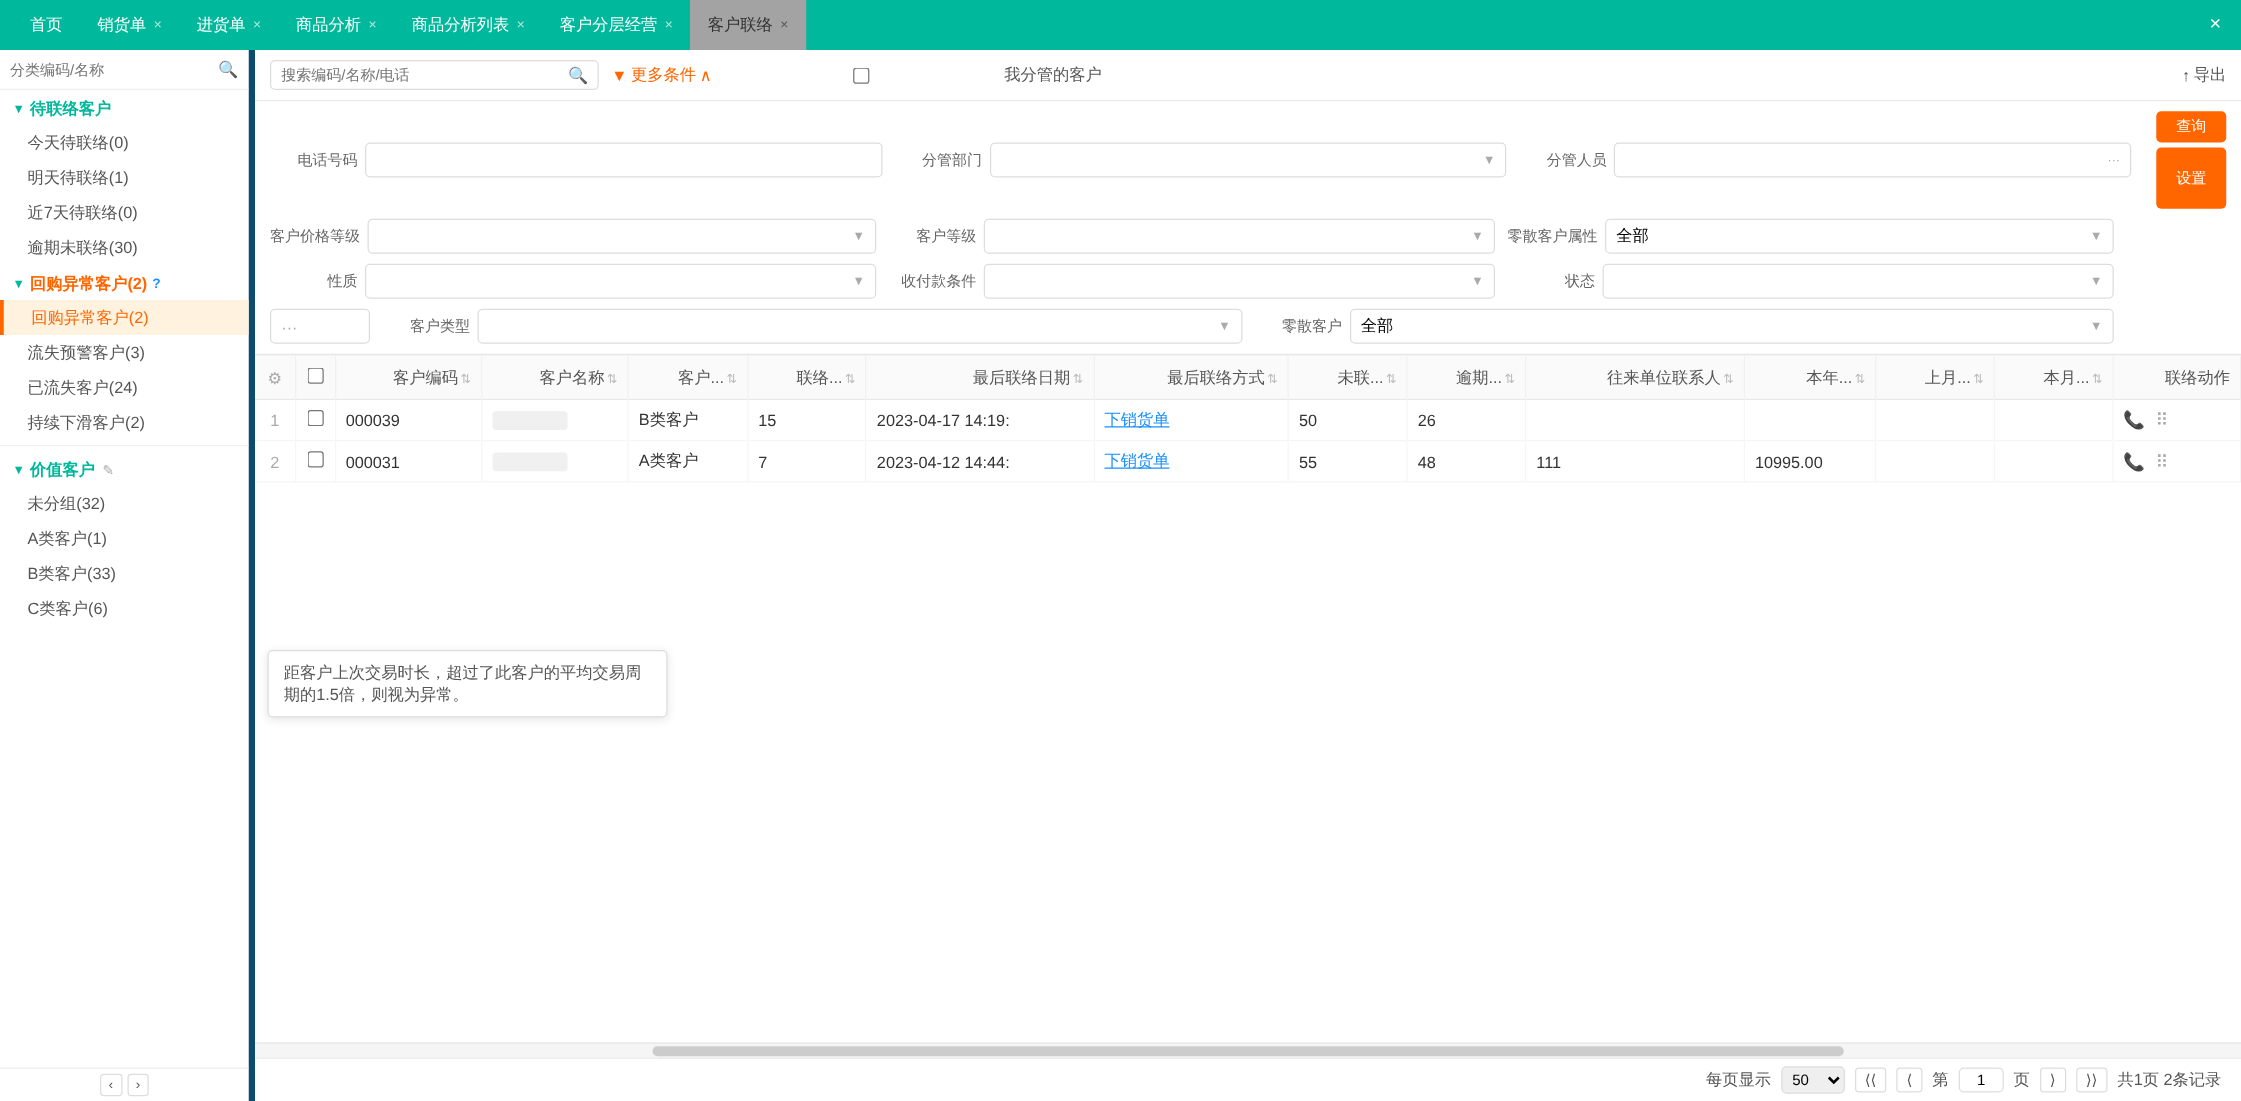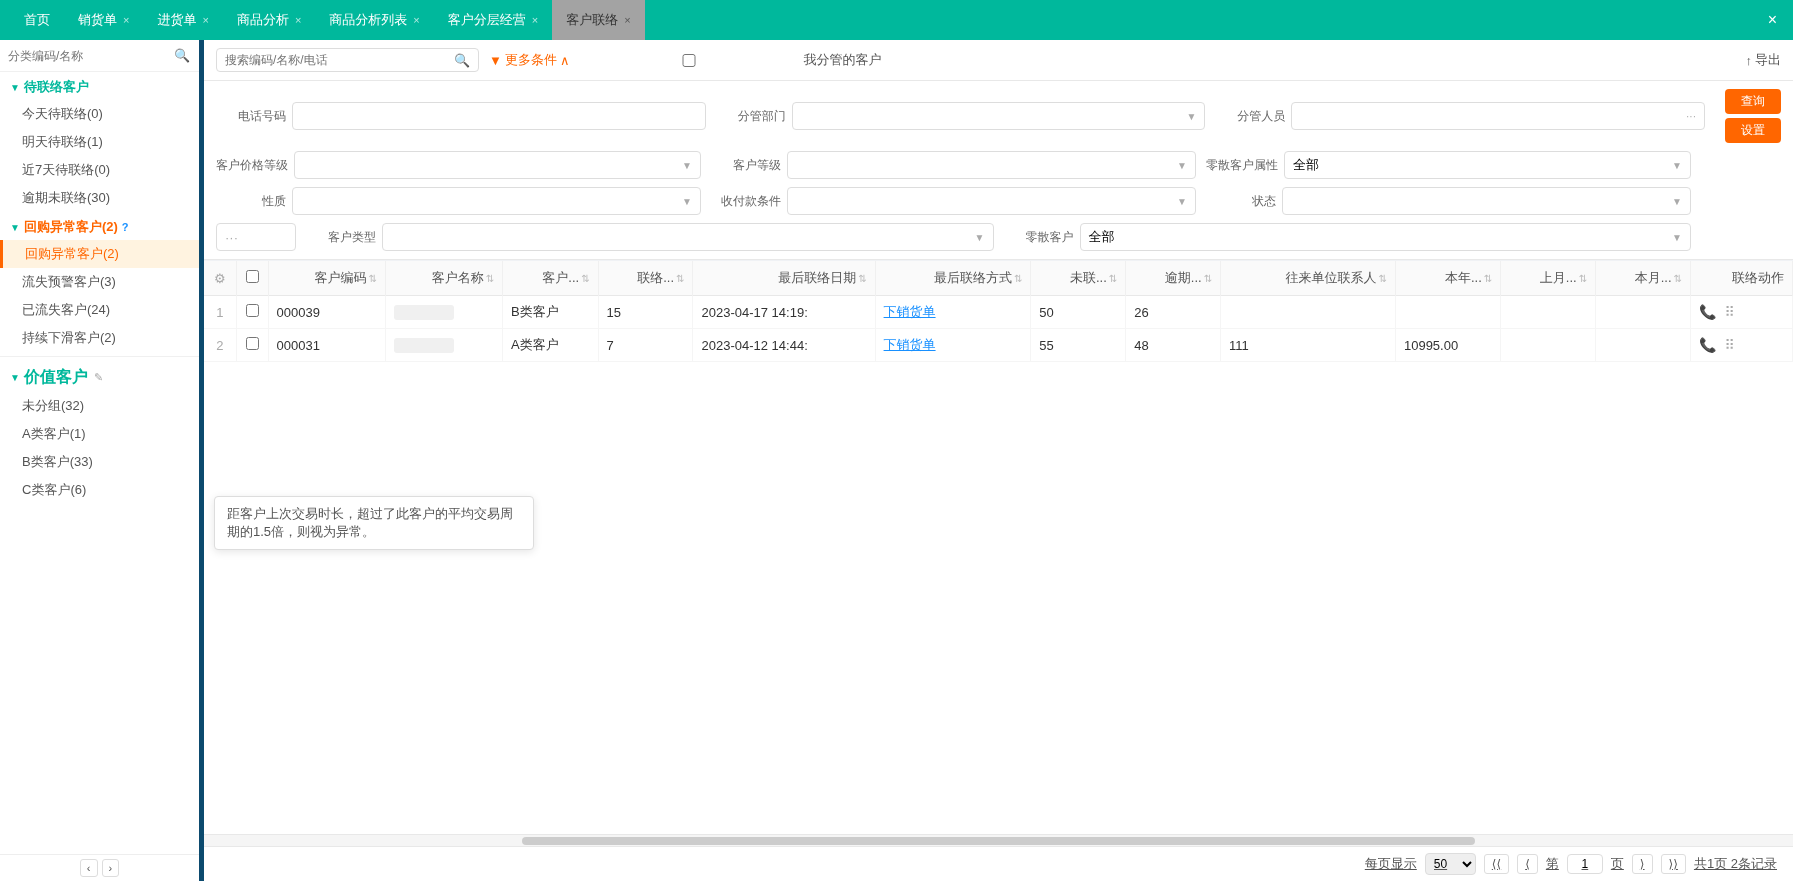--- a/index.html
+++ b/index.html
@@ -202,21 +202,21 @@
       border-radius: 4px;
       padding: 4px 16px;
       font-size: 12px;
       cursor: pointer;
     }
     .btn-settings {
       background: #f60;
       color: white;
       border: none;
       border-radius: 4px;
-      padding: 4px 16px;
+      padding: 16px 16px;
       font-size: 12px;
       cursor: pointer;
     }
 
     
     .tooltip-box {
       position: absolute;
       background: white;
       border: 1px solid #ddd;
       padding: 8px 12px;
@@ -278,21 +278,20 @@
       background: white;
       border-top: 1px solid #e8e8e8;
       padding: 6px 16px;
       display: flex;
       align-items: center;
       justify-content: flex-end;
       gap: 8px;
       font-size: 12px;
       color: #555;
       flex-shrink: 0;
-      text-decoration: underline;
     }
     .pagination .page-size-select {
       border: 1px solid #ddd;
       border-radius: 4px;
       padding: 2px 4px;
       font-size: 12px;
       outline: none;
     }
     .pagination .page-nav-btn {
       border: 1px solid #ddd;
@@ -412,21 +411,21 @@
       <span>已流失客户(24)</span>
     </div>
     <div class="sidebar-item">
       <span>持续下滑客户(2)</span>
     </div>
 
     <div class="sidebar-divider"></div>
 
     <div style="display:flex;align-items:center;padding:6px 10px 4px 10px;">
       <span class="arrow" style="margin-right:4px;font-size:10px;color:#00b89c;">▼</span>
-      <span style="color:#00b89c;font-size:16px;font-weight:bold;">价值客户</span>
+      <span style="color:#00b89c;font-size:13px;font-weight:bold;">价值客户</span>
       <span style="margin-left:6px;color:#aaa;font-size:11px;cursor:pointer;">✎</span>
     </div>
     <div class="sidebar-item">
       <span>未分组(32)</span>
     </div>
     <div class="sidebar-item">
       <span>A类客户(1)</span>
     </div>
     <div class="sidebar-item">
       <span>B类客户(33)</span>

